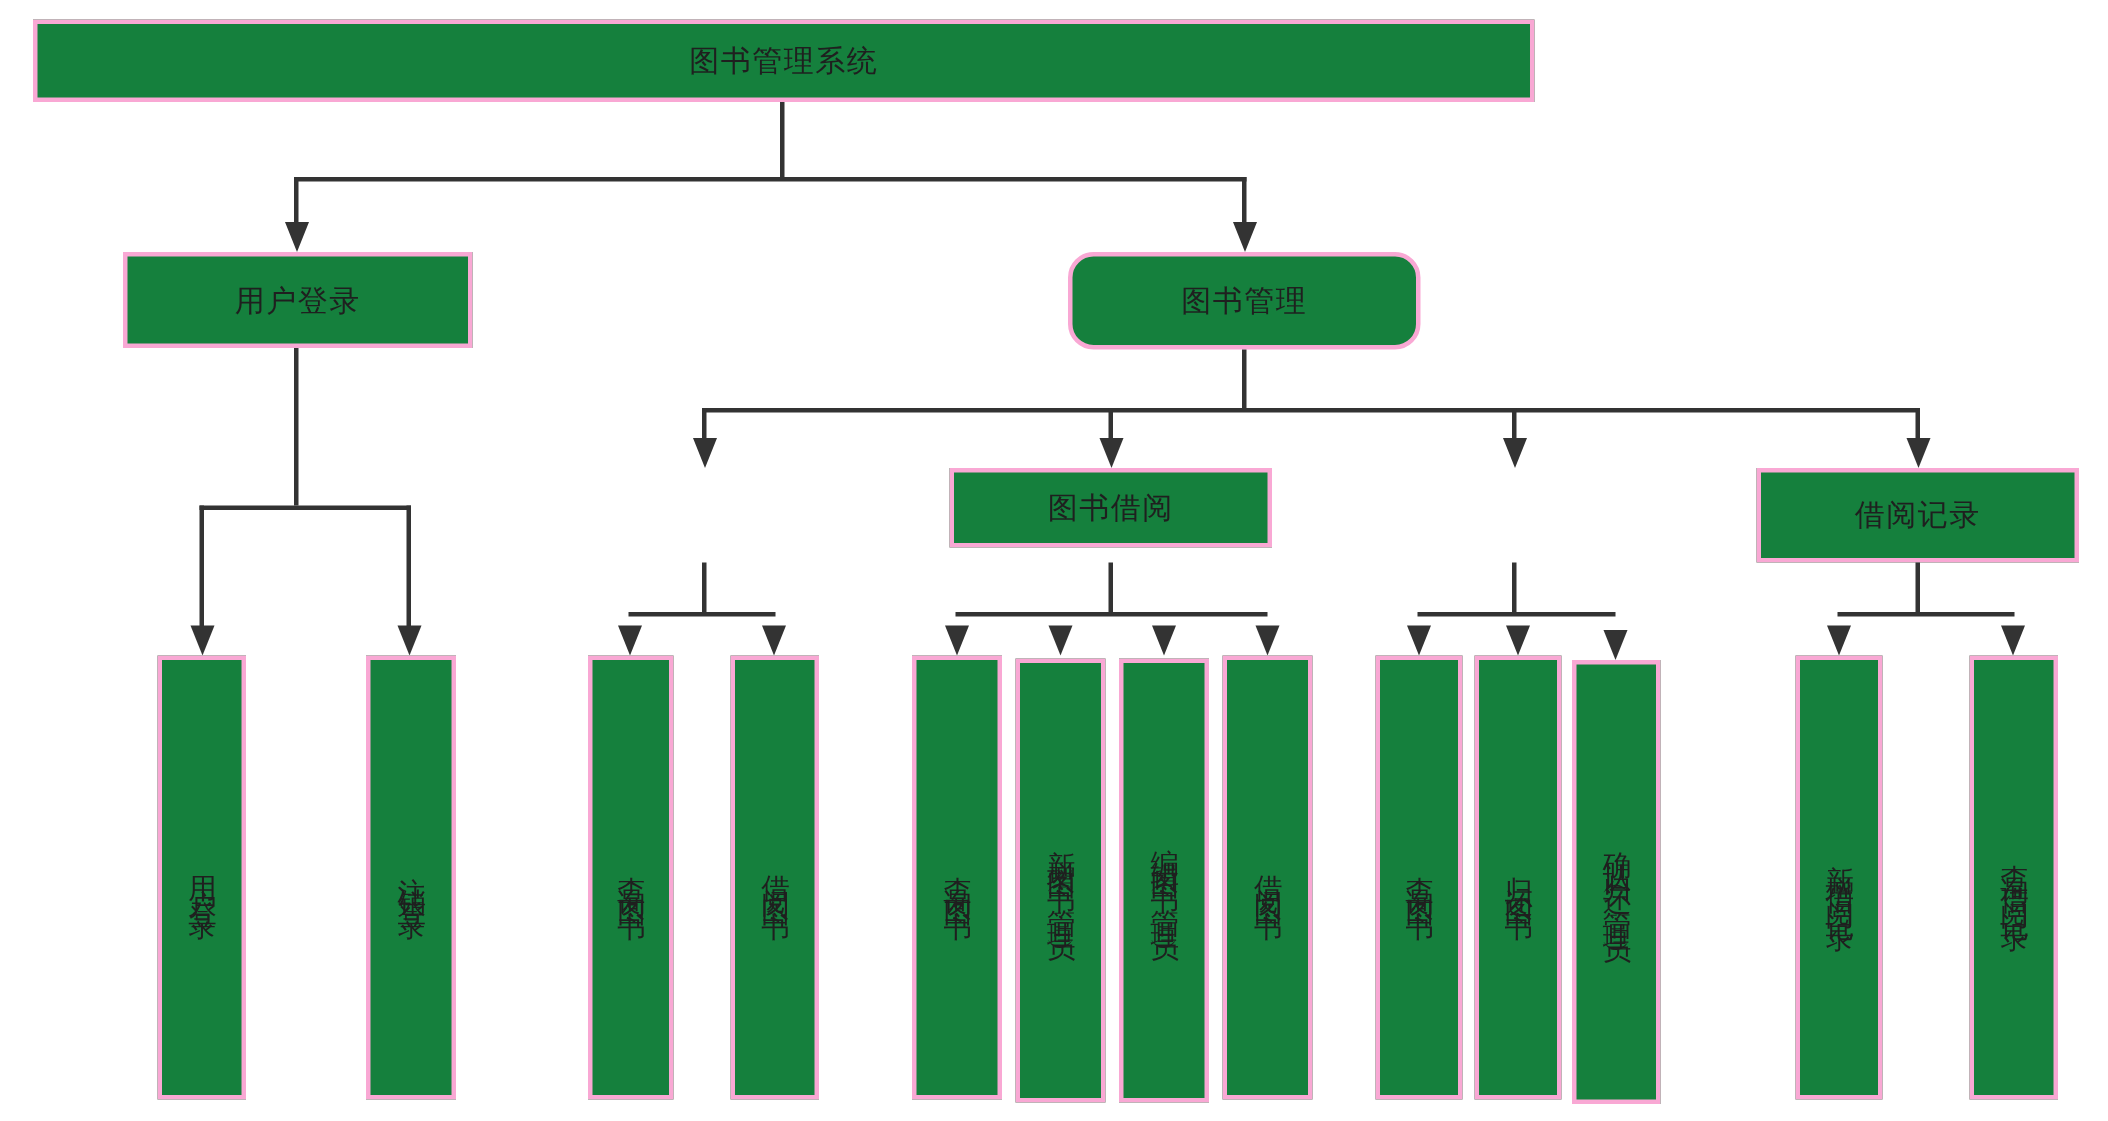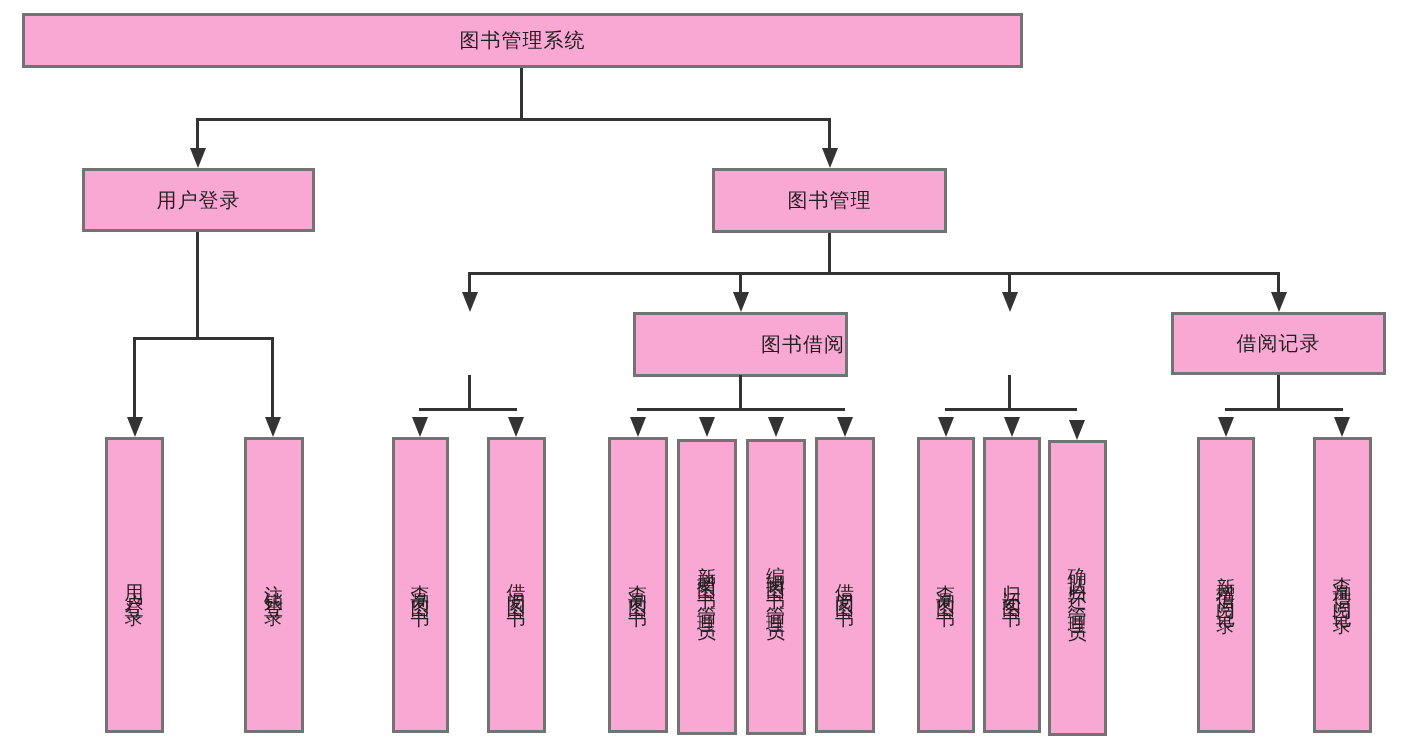--- a/index.html
+++ b/index.html
@@ -2,22 +2,22 @@
 <html lang="zh"><head>
 <meta charset="utf-8">
 <style>
   html,body{margin:0;padding:0;background:#ffffff;}
   body{font-family:"Liberation Sans","DejaVu Sans",sans-serif;}
   #canvas{position:relative;width:1405px;height:747px;background:#ffffff;overflow:hidden;}
 
   
   .node{
     position:absolute;
-    background:#f9a8d4;
-    border:3px solid #737373;
+    background:#15803d;
+    border:3px solid #f9a8d4;
     box-sizing:border-box;
     display:flex;align-items:center;justify-content:center;
     color:#1f1f1f;
     font-size:20px;
     letter-spacing:1px;
   }
   .leaf{
     writing-mode:vertical-rl;
     text-orientation:mixed;
     font-size:19px;
@@ -59,21 +59,21 @@
   <div class="hl" style="left:196px;top:118px;width:635px;"></div>
   <div class="vl" style="left:196px;top:118px;height:34px;"></div>
   <div class="arrow" style="left:190px;top:148px;"></div>
   <div class="vl" style="left:828px;top:118px;height:34px;"></div>
   <div class="arrow" style="left:822px;top:148px;"></div>
 
   <div class="node" style="left:82px;top:168px;width:233px;height:64px;">
     <span>用户登录</span>
   </div>
 
-  <div class="node" style="left:712px;top:168px;width:235px;height:65px;">
+  <div class="node" style="left:712px;top:168px;width:235px;height:65px;border-radius:17px;">
     <span>图书管理</span>
   </div>
 
   <div class="vl" style="left:196px;top:232px;height:105px;"></div>
   <div class="hl" style="left:133px;top:337px;width:141px;"></div>
   <div class="vl" style="left:133px;top:337px;height:82px;"></div>
   <div class="arrow" style="left:127px;top:417px;"></div>
   <div class="vl" style="left:271px;top:337px;height:82px;"></div>
   <div class="arrow" style="left:265px;top:417px;"></div>
 
@@ -81,21 +81,21 @@
   <div class="hl" style="left:468px;top:272px;width:812px;"></div>
   <div class="vl" style="left:468px;top:272px;height:24px;"></div>
   <div class="arrow" style="left:462px;top:292px;"></div>
   <div class="vl" style="left:739px;top:272px;height:24px;"></div>
   <div class="arrow" style="left:733px;top:292px;"></div>
   <div class="vl" style="left:1008px;top:272px;height:24px;"></div>
   <div class="arrow" style="left:1002px;top:292px;"></div>
   <div class="vl" style="left:1277px;top:272px;height:24px;"></div>
   <div class="arrow" style="left:1271px;top:292px;"></div>
 
-  <div class="node" style="left:633px;top:312px;width:215px;height:65px;justify-content:flex-end;">
+  <div class="node" style="left:633px;top:312px;width:215px;height:53px;">
     <span>图书借阅</span>
   </div>
   <div class="node" style="left:1171px;top:312px;width:215px;height:63px;">
     <span>借阅记录</span>
   </div>
 
   <div class="vl" style="left:468px;top:375px;height:33px;"></div>
   <div class="hl" style="left:419px;top:408px;width:98px;"></div>
   <div class="arrow" style="left:412px;top:417px;"></div>
   <div class="arrow" style="left:508px;top:417px;"></div>

